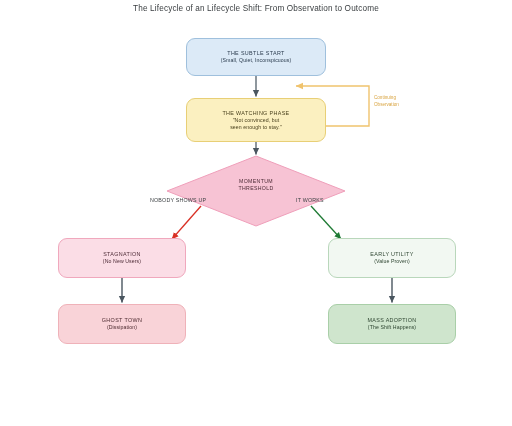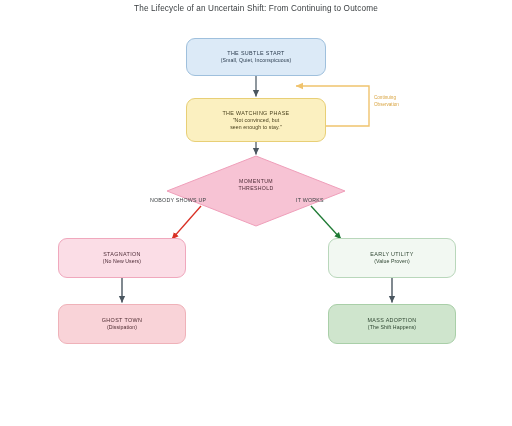--- a/index.html
+++ b/index.html
@@ -126,21 +126,21 @@
     line-height: 1.5;
     color: #d9a441;
     text-align: left;
   }
 </style>
 </head>
 <body>
 
 <div id="canvas">
 
-  <div class="title">The Lifecycle of an Uncertain Shift: From Continuing to Outcome</div>
+  <div class="title">The Lifecycle of an Lifecycle Shift: From Observation to Outcome</div>
 
   <svg class="layer" viewBox="0 0 512 426">
     <defs>
       <marker id="ah-gray" markerWidth="6" markerHeight="6" refX="5" refY="3" orient="auto">
         <path d="M0,0.6 L5.2,3 L0,5.4 z" fill="#4a5660"></path>
       </marker>
       <marker id="ah-red" markerWidth="6" markerHeight="6" refX="5" refY="3" orient="auto">
         <path d="M0,0.6 L5.2,3 L0,5.4 z" fill="#d93025"></path>
       </marker>
       <marker id="ah-green" markerWidth="6" markerHeight="6" refX="5" refY="3" orient="auto">

